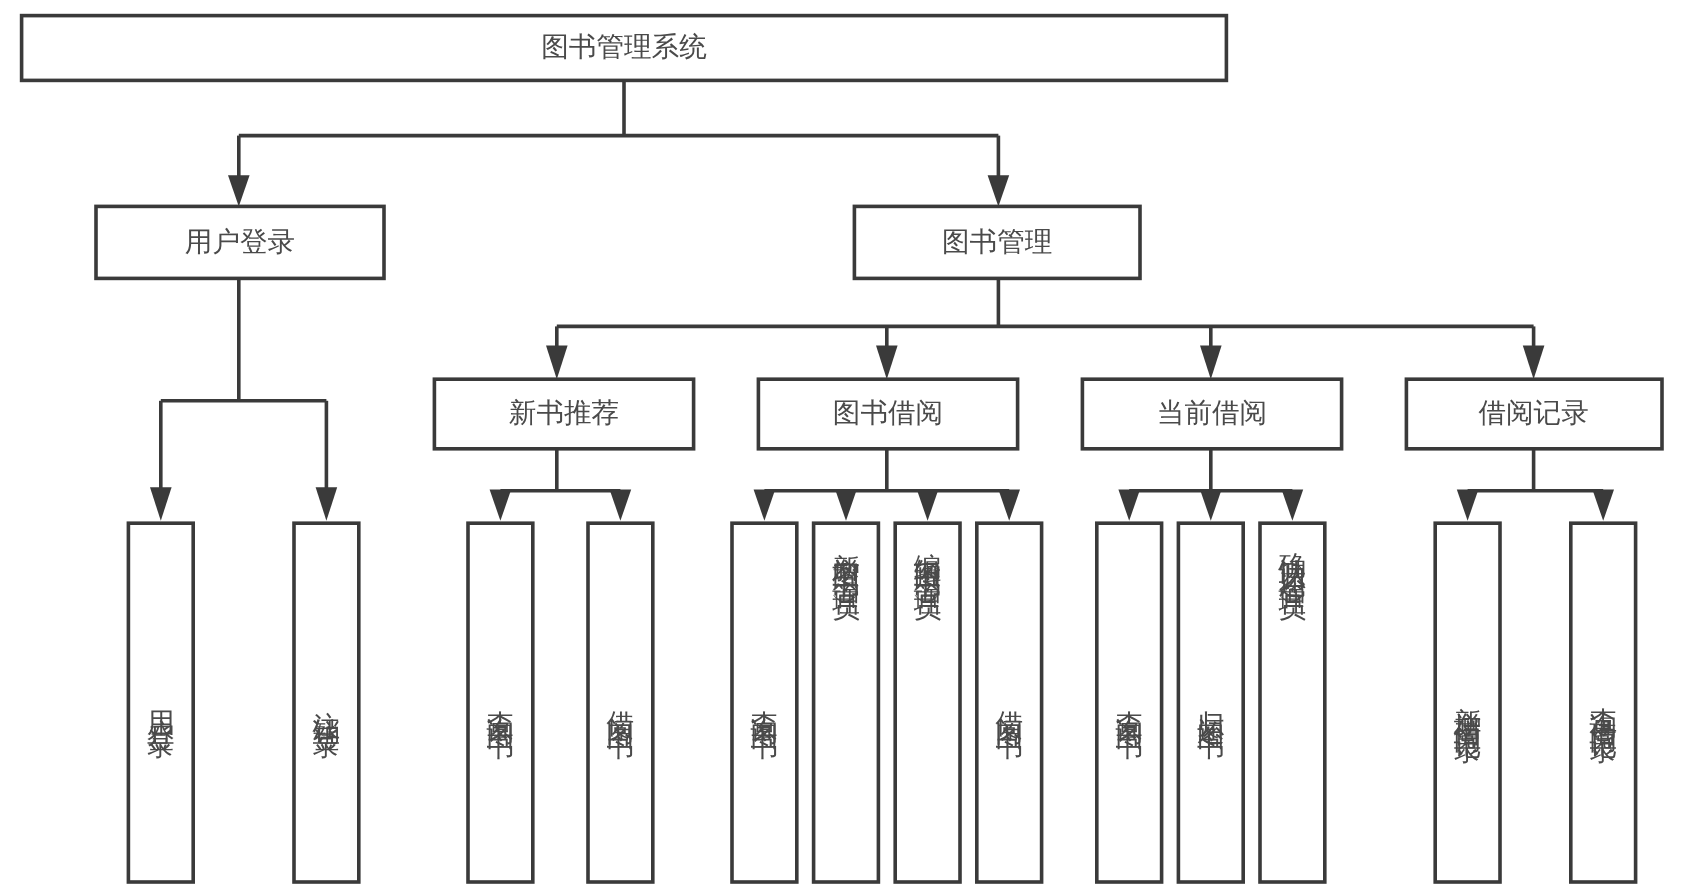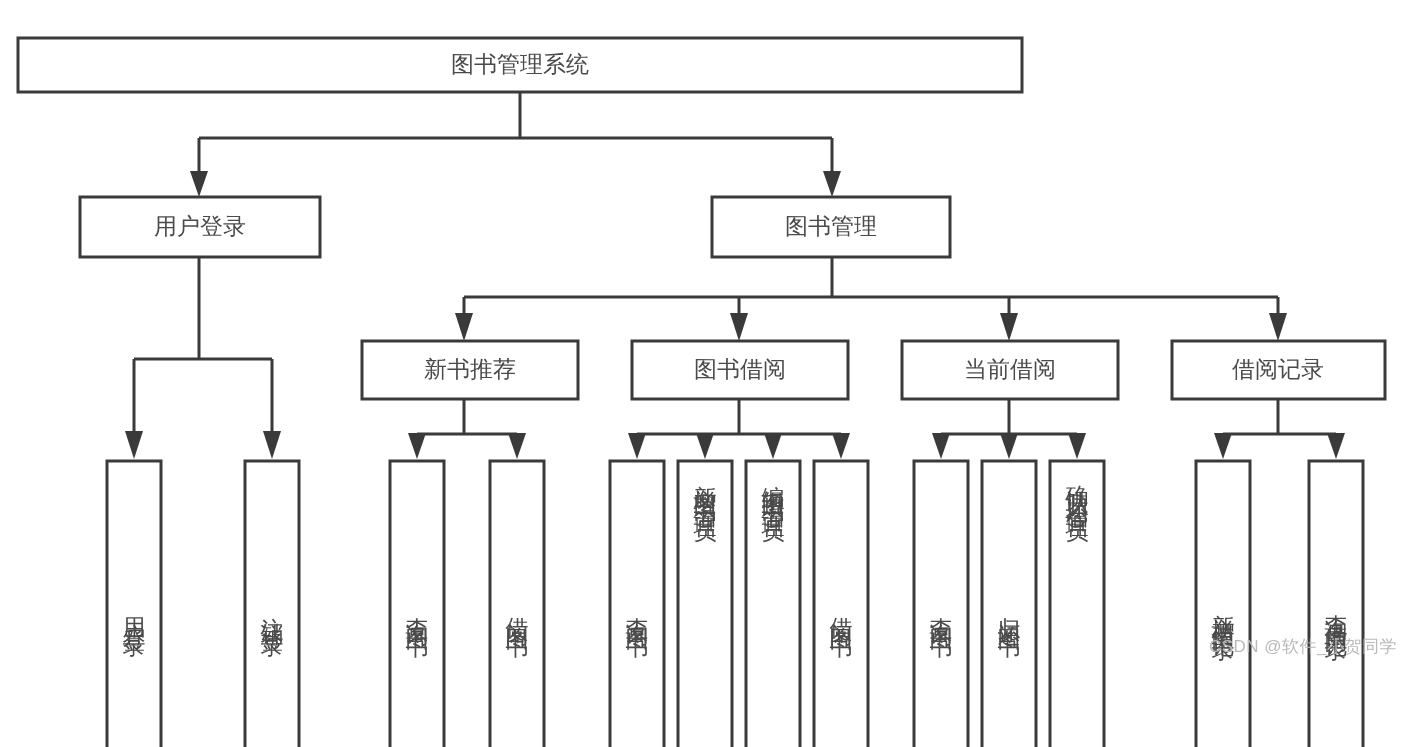--- a/index.html
+++ b/index.html
@@ -11,21 +11,20 @@
     width: 1405px;
     height: 747px;
     font-family: "Liberation Sans", "DejaVu Sans", sans-serif;
     overflow: hidden;
   }
   #chart-root {
     position: relative;
     width: 1405px;
     height: 639px;
     background: #ffffff;
-    margin-top: 25px;
   }
   svg.diagram {
     position: absolute;
     left: 0;
     top: 0;
     width: 1405px;
     height: 747px;
   }
   .node-box {
     fill: #ffffff;
@@ -235,14 +234,13 @@
     </div>
 
     <div class="vlabel" style="position:absolute;left:1196px;top:436px;width:54px;height:299px;display:flex;align-items:center;justify-content:center;">
       <span style="writing-mode:vertical-rl;text-orientation:upright;font-size:23px;color:#4a4a4a;letter-spacing:5px;line-height:1;">新增借阅记录</span>
     </div>
     <div class="vlabel" style="position:absolute;left:1309px;top:436px;width:54px;height:299px;display:flex;align-items:center;justify-content:center;">
       <span style="writing-mode:vertical-rl;text-orientation:upright;font-size:23px;color:#4a4a4a;letter-spacing:5px;line-height:1;">查询借阅记录</span>
     </div>
   </div>
 
-  <div class="watermark">CSDN @软件_小贺同学</div>
 </div>
 
 </body></html>

